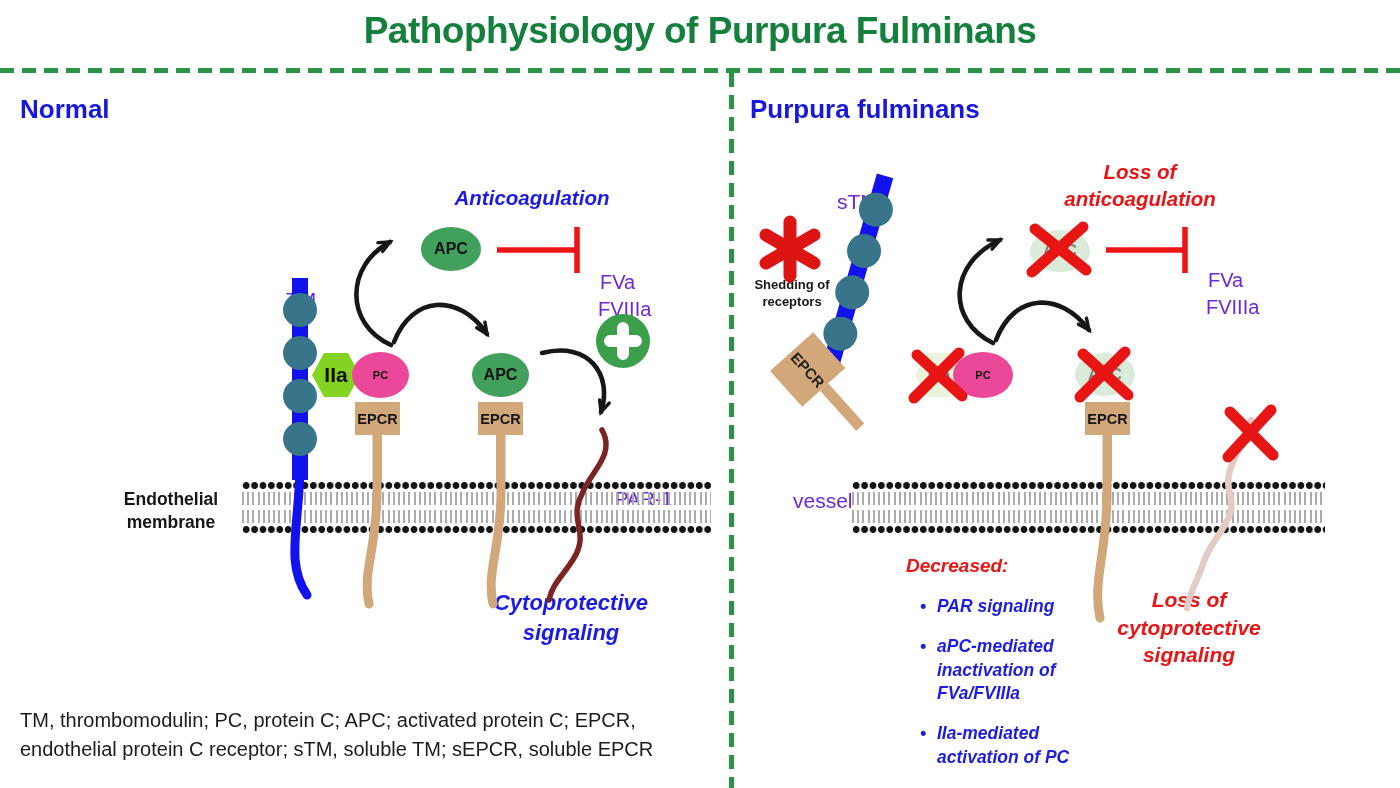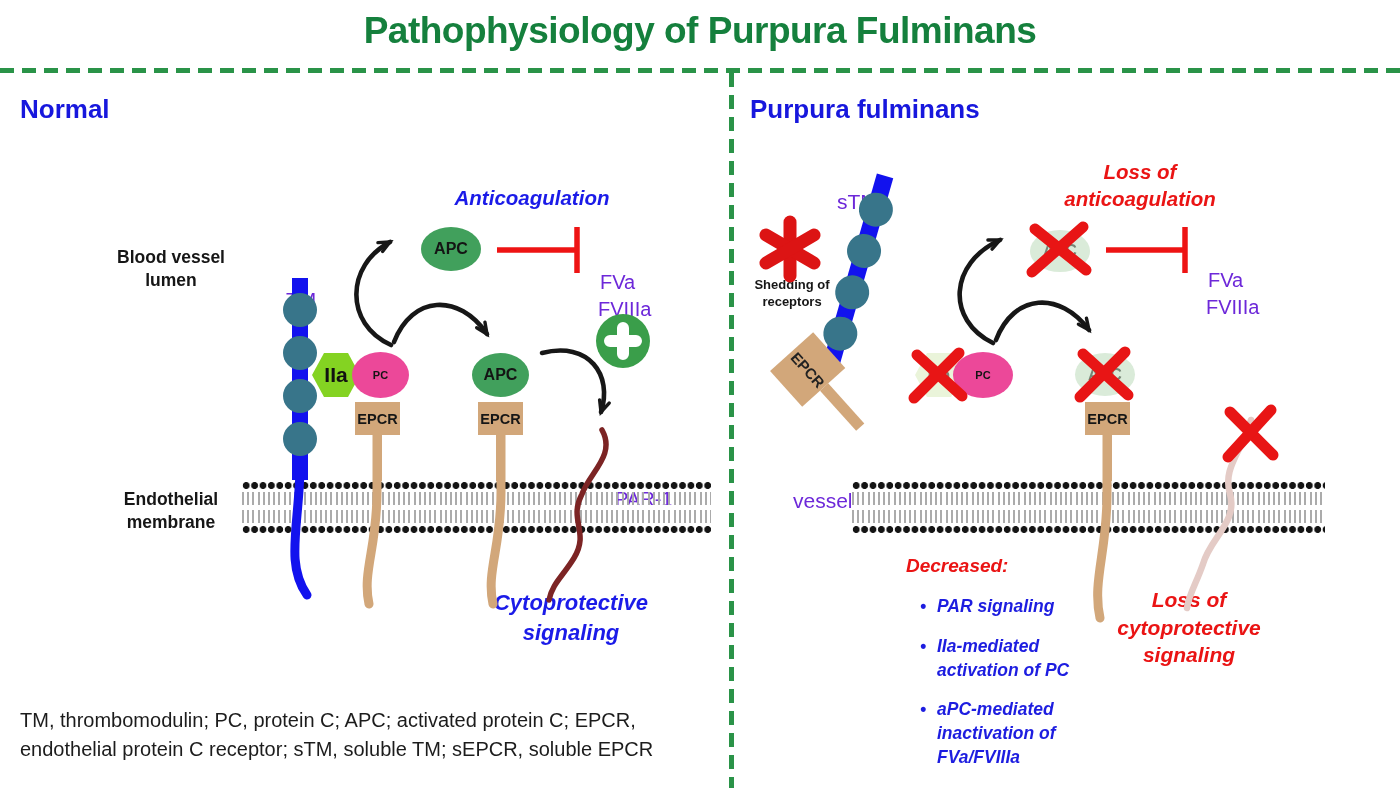--- a/index.html
+++ b/index.html
@@ -99,21 +99,20 @@
 <body>
 
 <div id="canvas">
 
   <div class="abs title">Pathophysiology of Purpura Fulminans</div>
   <div class="abs dash-h"></div>
   <div class="abs dash-v"></div>
 
   <div class="abs panel-heading" style="left:20px; top:94px;">Normal</div>
 
-  <div class="abs lbl-c" style="left:106px; top:246px; width:130px; font-size:17.5px; line-height:1.3;">Blood vessel lumen</div>
 
   <div class="abs lbl" style="left:286px; top:240px; font-size:21px;">TM</div>
 
   <div class="abs tm-bar" style="left:292px; top:278px; width:16px; height:202px;"></div>
   <div class="abs bead" style="left:283px; top:293px;"></div>
   <div class="abs bead" style="left:283px; top:336px;"></div>
   <div class="abs bead" style="left:283px; top:379px;"></div>
   <div class="abs bead" style="left:283px; top:422px;"></div>
 
   <div class="abs blue-i" style="left:442px; top:186px; width:180px; font-size:20.5px;">Anticoagulation</div>
@@ -187,22 +186,22 @@
 
   <div class="epcr-box" style="left:1085px; top:402px;">EPCR</div>
   <div class="stem" style="left:1103px; top:435px; height:46px;"></div>
 
   <div class="abs lbl" style="left:1208px; top:221px; font-size:20px;">FVa</div>
   <div class="abs lbl" style="left:1206px; top:248px; font-size:20px;">FVIIIa</div>
 
   <div class="abs red-i" style="left:906px; top:555px; font-size:19px; text-align:left;">Decreased:</div>
   <ul class="abs bullets" style="left:920px; top:579px; width:150px;">
     <li>PAR signaling</li>
+    <li>aPC-mediated inactivation of FVa/FVIIIa</li>
     <li>IIa-mediated activation of PC</li>
-    <li>aPC-mediated inactivation of FVa/FVIIIa</li>
   </ul>
 
   <div class="abs red-i" style="left:1105px; top:586px; width:168px; font-size:21px; line-height:1.32;">Loss of cytoprotective signaling</div>
 
   <svg class="overlay" width="1400" height="788" viewBox="0 0 1400 788">
     <defs>
       <marker id="ah" markerUnits="userSpaceOnUse" markerWidth="22" markerHeight="20" refX="13" refY="7" orient="auto">
         <path d="M 2 2 L 13 7 L 2 12" fill="none" stroke="#171717" stroke-width="3.4" stroke-linecap="round"></path>
       </marker>
     </defs>

